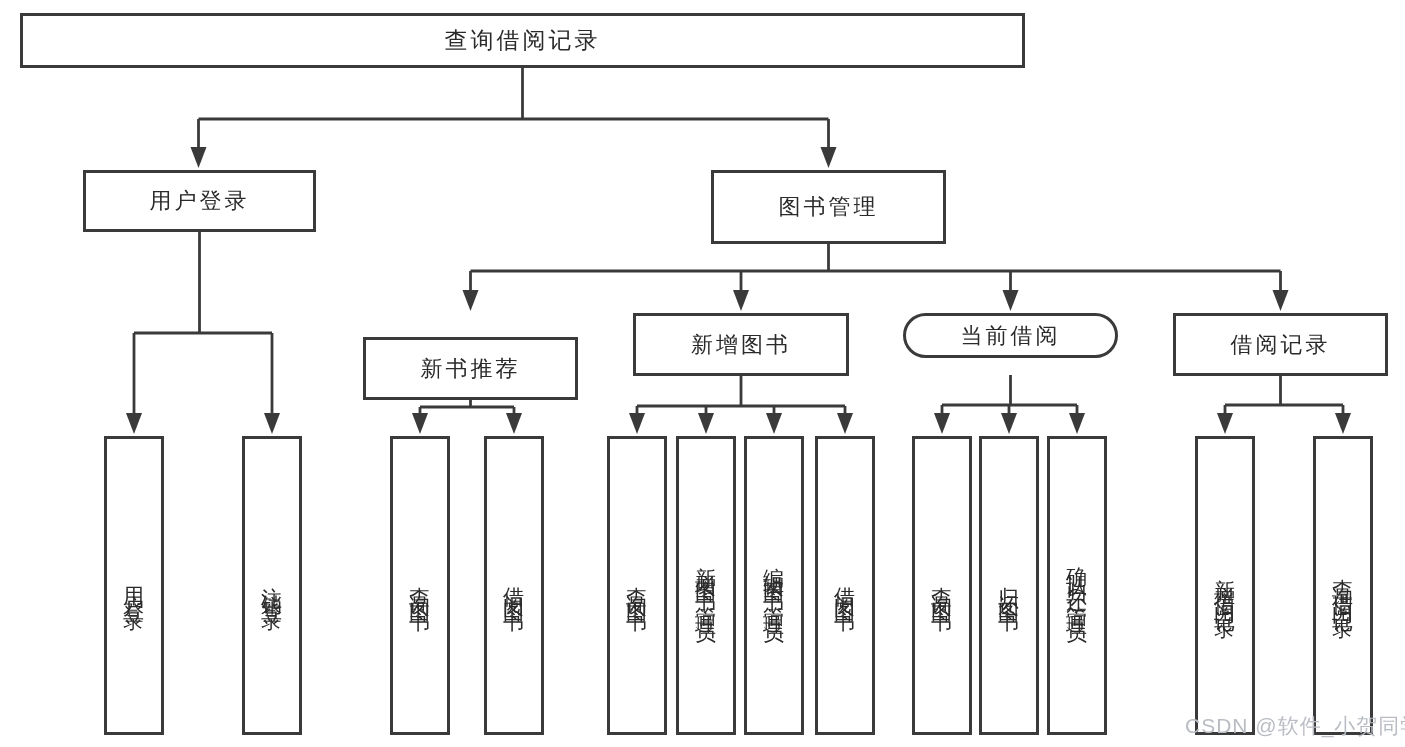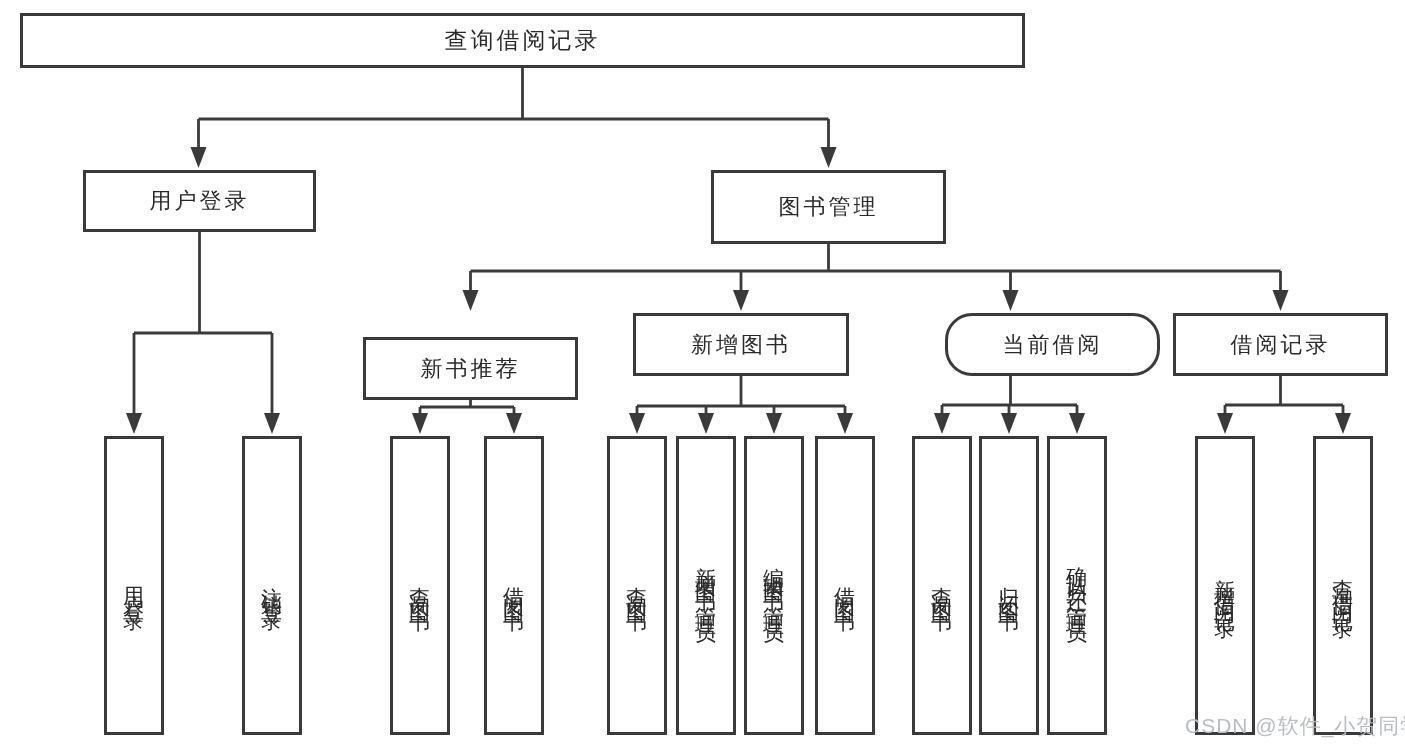--- a/index.html
+++ b/index.html
@@ -104,21 +104,21 @@
   <div class="box h" style="left:711px;top:170px;width:235px;height:74px;">
     <span>图书管理</span>
   </div>
 
   <div class="box h" style="left:363px;top:313px;width:215px;height:63px;margin-top:24px;">
     <span>新书推荐</span>
   </div>
   <div class="box h" style="left:633px;top:313px;width:216px;height:63px;">
     <span>新增图书</span>
   </div>
-  <div class="box h" style="left:945px;top:313px;width:215px;height:63px;border-radius:27px;">
+  <div class="box h" style="left:903px;top:313px;width:215px;height:45px;border-radius:27px;">
     <span>当前借阅</span>
   </div>
   <div class="box h" style="left:1173px;top:313px;width:215px;height:63px;">
     <span>借阅记录</span>
   </div>
 
   <div class="box v" style="left:104px;top:436px;width:60px;height:299px;">
     <span>用户登录</span>
   </div>
   <div class="box v" style="left:242px;top:436px;width:60px;height:299px;">

